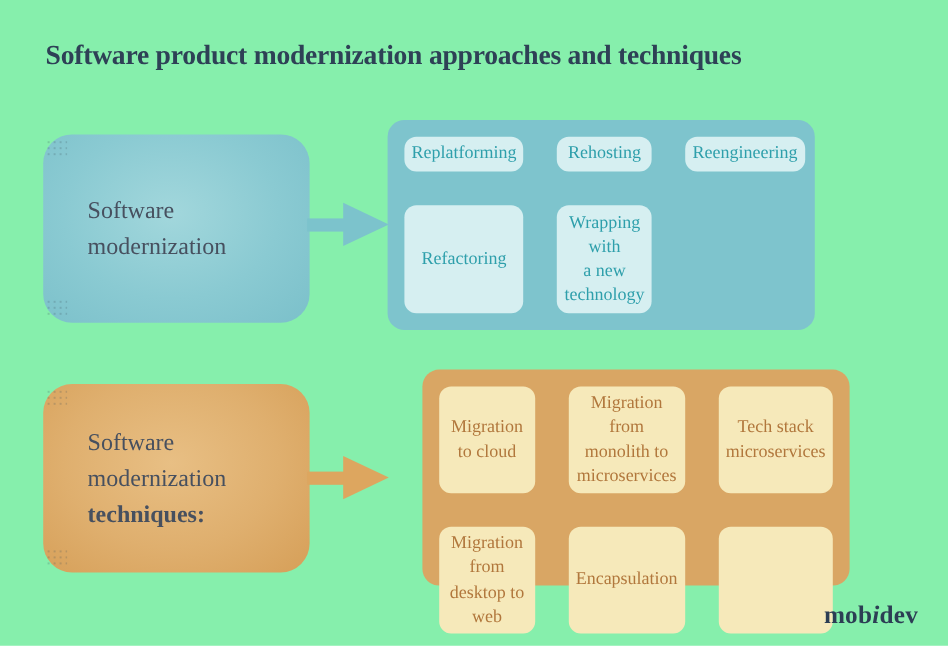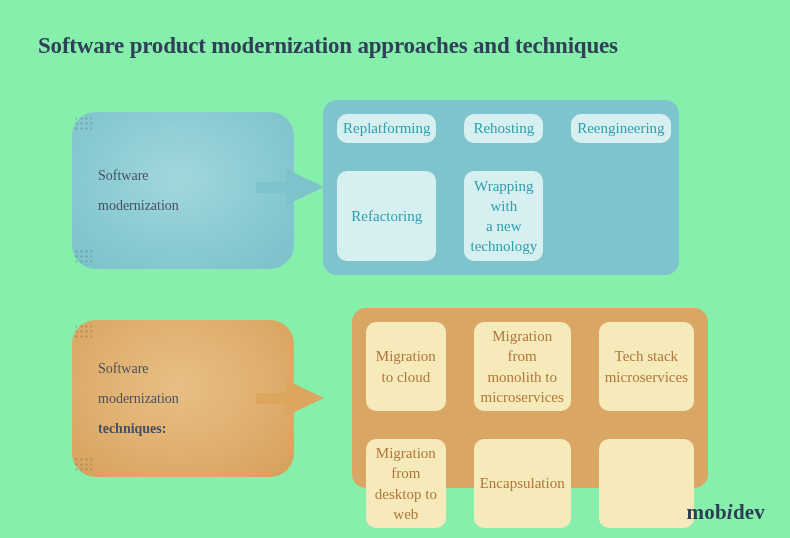--- a/index.html
+++ b/index.html
@@ -29,25 +29,24 @@
   .label-box {
     position: absolute;
     left: 36px;
     width: 222px;
     height: 157px;
     border-radius: 24px;
     box-sizing: border-box;
     display: flex;
     flex-direction: column;
     justify-content: center;
-    padding-left: 26px;
-    font-size: 14px;
+    padding-left: 37px;
+    font-size: 20px;
     line-height: 30px;
     color: #47505F;
-    margin-left: 36px;
   }
   .label-box.teal {
     top: 112px;
     background: radial-gradient(ellipse at 48% 42%, #A2D7DC 0%, #8ACAD2 55%, #7BC0CA 100%);
   }
   .label-box.orange {
     top: 320px;
     background: radial-gradient(ellipse at 48% 42%, #E8BF84 0%, #DFAF6E 55%, #D69F58 100%);
   }
   .label-box .bold-line { font-weight: 700; }

